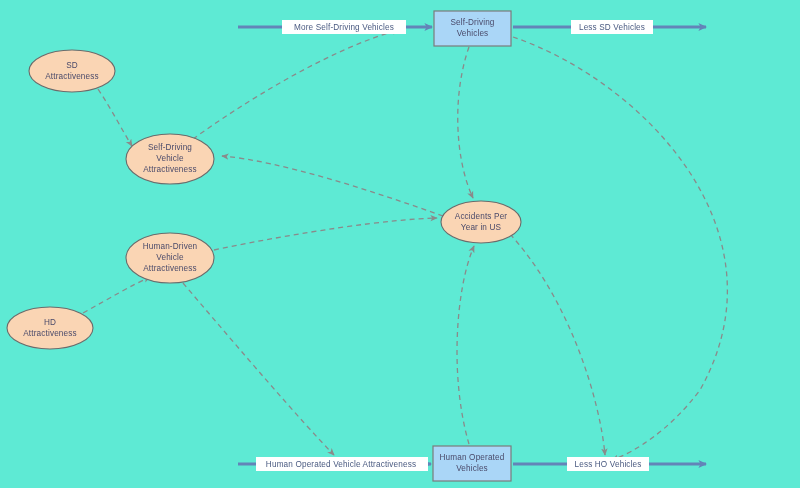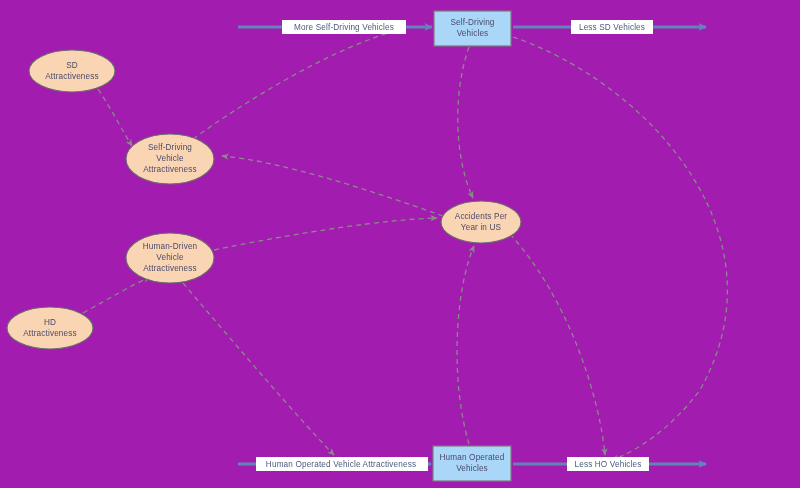--- a/index.html
+++ b/index.html
@@ -8,21 +8,21 @@
     padding: 0;
     background: #ffffff;
   }
   body {
     font-family: "Liberation Sans", sans-serif;
   }
   #canvas {
     position: relative;
     width: 800px;
     height: 488px;
-    background: #a21caf;
+    background: #5eead4;
     overflow: hidden;
   }
   #diagram-svg {
     position: absolute;
     top: 0;
     left: 0;
     width: 800px;
     height: 488px;
   }
   .flow-line {

